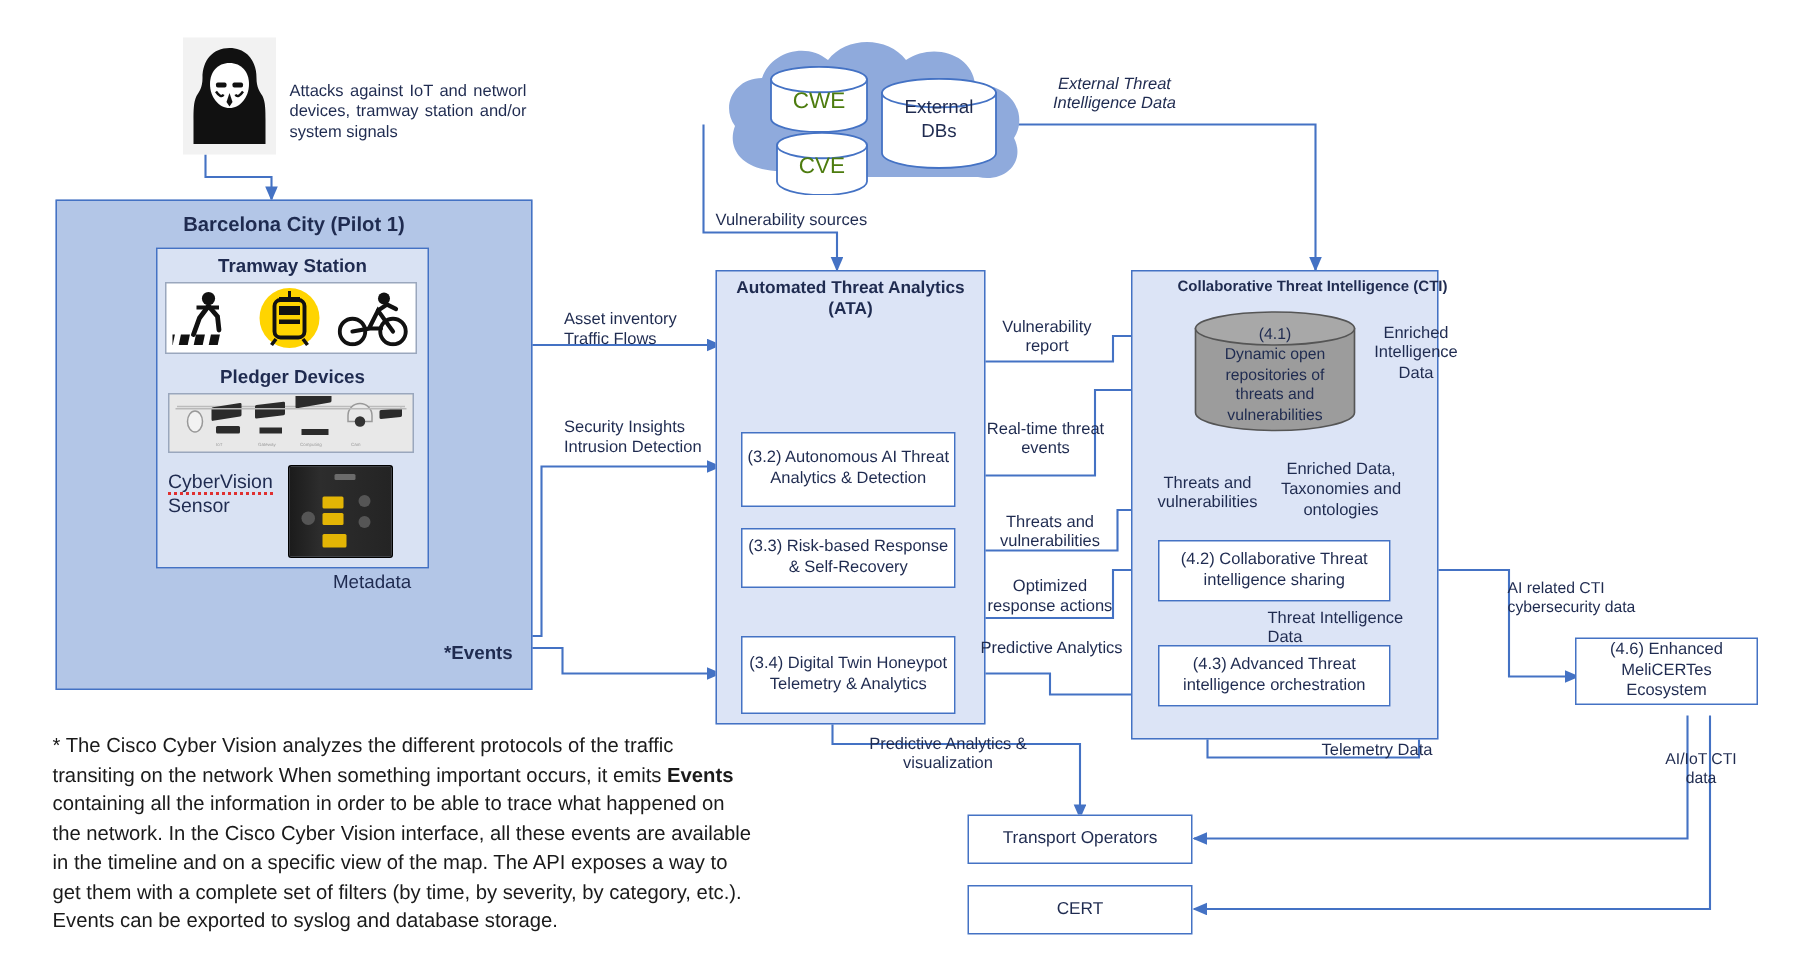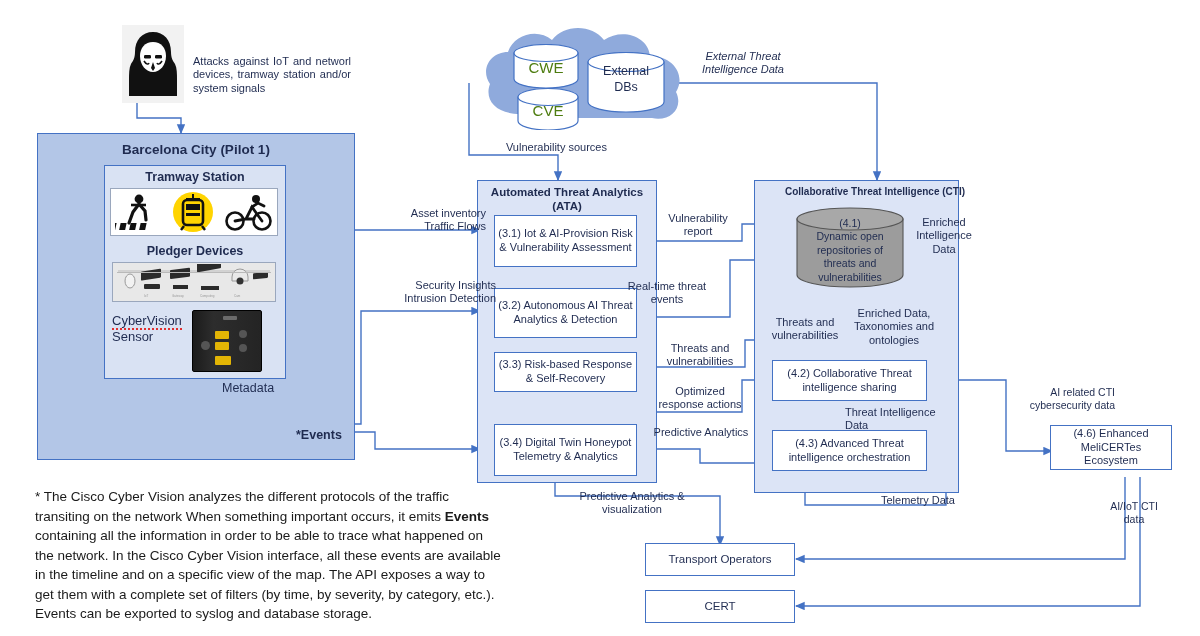--- a/index.html
+++ b/index.html
@@ -29,21 +29,21 @@
     display:flex;align-items:center;justify-content:center;
     text-align:center;line-height:1.25;
   }
   .title-b{
     font-weight:bold;text-align:center;line-height:1.2;
   }
   .lbl{
     position:absolute;text-align:center;line-height:1.22;
     color:#1f2b50;font-size:11px;
   }
-  .lbl-l{text-align:right;}
+  .lbl-l{text-align:left;}
   
   svg.wires{position:absolute;left:0;top:0;width:1200px;height:636px;overflow:visible;}
   .w{stroke:#4472C4;stroke-width:1.4;fill:none;}
   
   .tram-strip{
     background:#ffffff;border:1px solid #9aa7bd;
     display:flex;align-items:center;justify-content:space-around;
   }
   .dev-strip{
     background:#E8E8E8;border:1px solid #9aa7bd;
@@ -274,23 +274,20 @@
     <span>External Threat</span><br>
     <span>Intelligence Data</span>
   </div>
 
   <div class="panel-light abs" style="left:477px;top:180px;width:180px;height:303px;"></div>
   <div class="abs title-b" style="left:477px;top:186px;width:180px;font-size:11.5px;">
     <span>Automated Threat Analytics</span><br>
     <span>(ATA)</span>
   </div>
 
-  <div class="wbox abs" style="left:494px;top:215px;width:143px;height:52px;font-size:11px;padding:2px;">
-    <span>(3.1) Iot &amp; AI-Provision Risk &amp; Vulnerability Assessment</span>
-  </div>
   <div class="wbox abs" style="left:494px;top:288px;width:143px;height:50px;font-size:11px;padding:2px;">
     <span>(3.2) Autonomous AI Threat Analytics &amp; Detection</span>
   </div>
   <div class="wbox abs" style="left:494px;top:352px;width:143px;height:40px;font-size:11px;padding:2px;justify-content:center;">
     <span>(3.3) Risk-based Response &amp; Self-Recovery</span>
   </div>
   <div class="wbox abs" style="left:494px;top:424px;width:143px;height:52px;font-size:11px;padding:2px;">
     <span>(3.4) Digital Twin Honeypot Telemetry &amp; Analytics</span>
   </div>
 
@@ -327,21 +324,21 @@
     <span>CERT</span>
   </div>
 
   <div class="lbl lbl-l" style="left:376px;top:207px;width:110px;white-space:pre-line;">Asset inventory
 Traffic Flows</div>
   <div class="lbl lbl-l" style="left:376px;top:279px;width:120px;white-space:pre-line;">Security Insights
 Intrusion Detection</div>
 
   <div class="lbl" style="left:650px;top:212px;width:96px;white-space:pre-line;">Vulnerability
 report</div>
-  <div class="lbl" style="left:615px;top:280px;width:104px;white-space:pre-line;">Real-time threat
+  <div class="lbl" style="left:645px;top:280px;width:104px;white-space:pre-line;">Real-time threat
 events</div>
   <div class="lbl" style="left:648px;top:342px;width:104px;white-space:pre-line;">Threats and
 vulnerabilities</div>
   <div class="lbl" style="left:645px;top:385px;width:110px;white-space:pre-line;">Optimized
 response actions</div>
   <div class="lbl" style="left:645px;top:426px;width:112px;white-space:pre-line;">Predictive Analytics</div>
   <div class="lbl" style="left:567px;top:490px;width:130px;white-space:pre-line;">Predictive Analytics &amp;
 visualization</div>
 
   <div class="lbl" style="left:907px;top:216px;width:74px;white-space:pre-line;">Enriched

